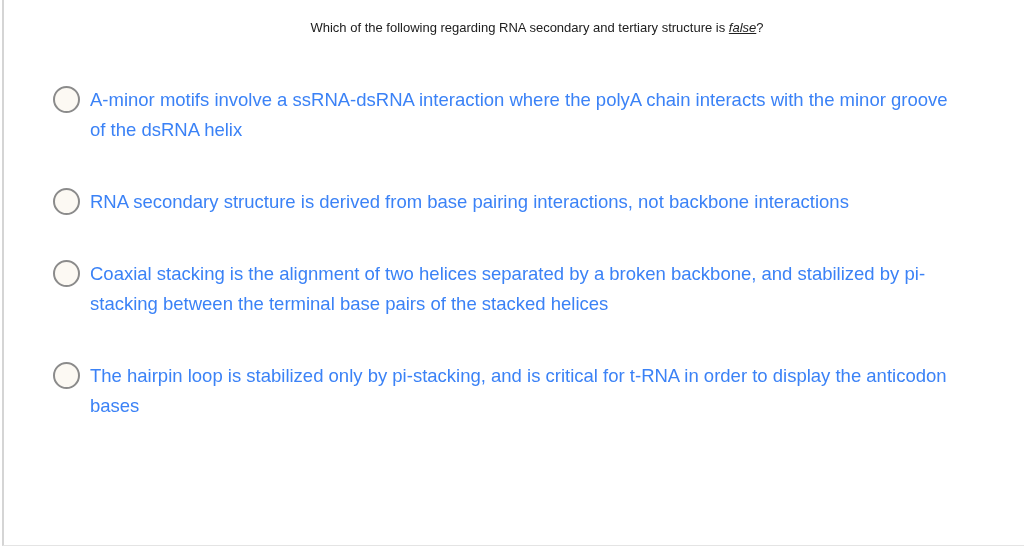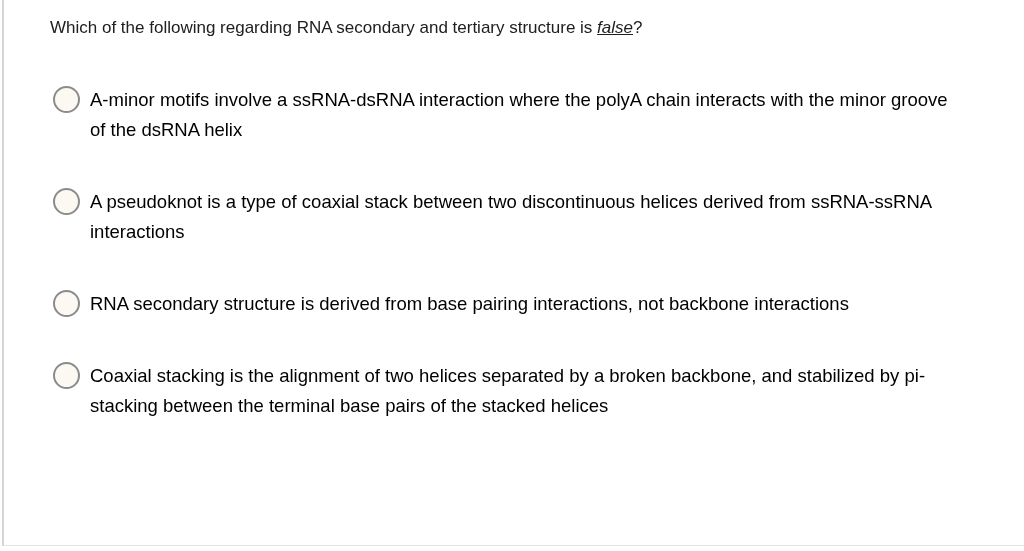--- a/index.html
+++ b/index.html
@@ -17,23 +17,24 @@
     box-sizing: border-box;
     margin-left: 2px;
     width: 1022px;
     height: 546px;
     background: #ffffff;
     border-left: 2px solid #d5d5d5;
     border-bottom: 1px solid #e4e4e4;
     padding: 13px 0 0 46px;
   }
   .question {
-    font-size: 17px;
+    font-size: 13px;
     line-height: 30px;
     color: #202020;
+    text-align: center;
   }
   .question .em {
     font-style: italic;
     text-decoration: underline;
   }
   .option {
     display: flex;
     align-items: flex-start;
     margin-top: 42px;
     margin-left: 3px;
@@ -47,47 +48,47 @@
     border: 2px solid #8b8b8b;
     border-radius: 50%;
     background: #fcf9f3;
     cursor: pointer;
   }
   .option-text {
     margin-left: 10px;
     max-width: 860px;
     font-size: 18.5px;
     line-height: 30px;
-    color: #000000;
+    color: #3b82f6;
     cursor: pointer;
   }
 </style>
 </head>
 <body>
 
 <div class="panel">
 
   <div class="question">
     <span>Which of the following regarding RNA secondary and tertiary structure is </span><span class="em">false</span><span>?</span>
   </div>
 
   <div class="option">
     <span class="radio"></span>
     <div class="option-text">A-minor motifs involve a ssRNA-dsRNA interaction where the polyA chain interacts with the minor groove of the dsRNA helix</div>
   </div>
 
-  <div class="option">
-    <span class="radio"></span>
-    <div class="option-text">A pseudoknot is a type of coaxial stack between two discontinuous helices derived from ssRNA-ssRNA interactions</div>
-  </div>
 
   <div class="option">
     <span class="radio"></span>
     <div class="option-text">RNA secondary structure is derived from base pairing interactions, not backbone interactions</div>
   </div>
 
   <div class="option">
     <span class="radio"></span>
     <div class="option-text">Coaxial stacking is the alignment of two helices separated by a broken backbone, and stabilized by pi-stacking between the terminal base pairs of the stacked helices</div>
   </div>
 
+  <div class="option">
+    <span class="radio"></span>
+    <div class="option-text">The hairpin loop is stabilized only by pi-stacking, and is critical for t-RNA in order to display the anticodon bases</div>
+  </div>
 
 </div>
 
 </body></html>

